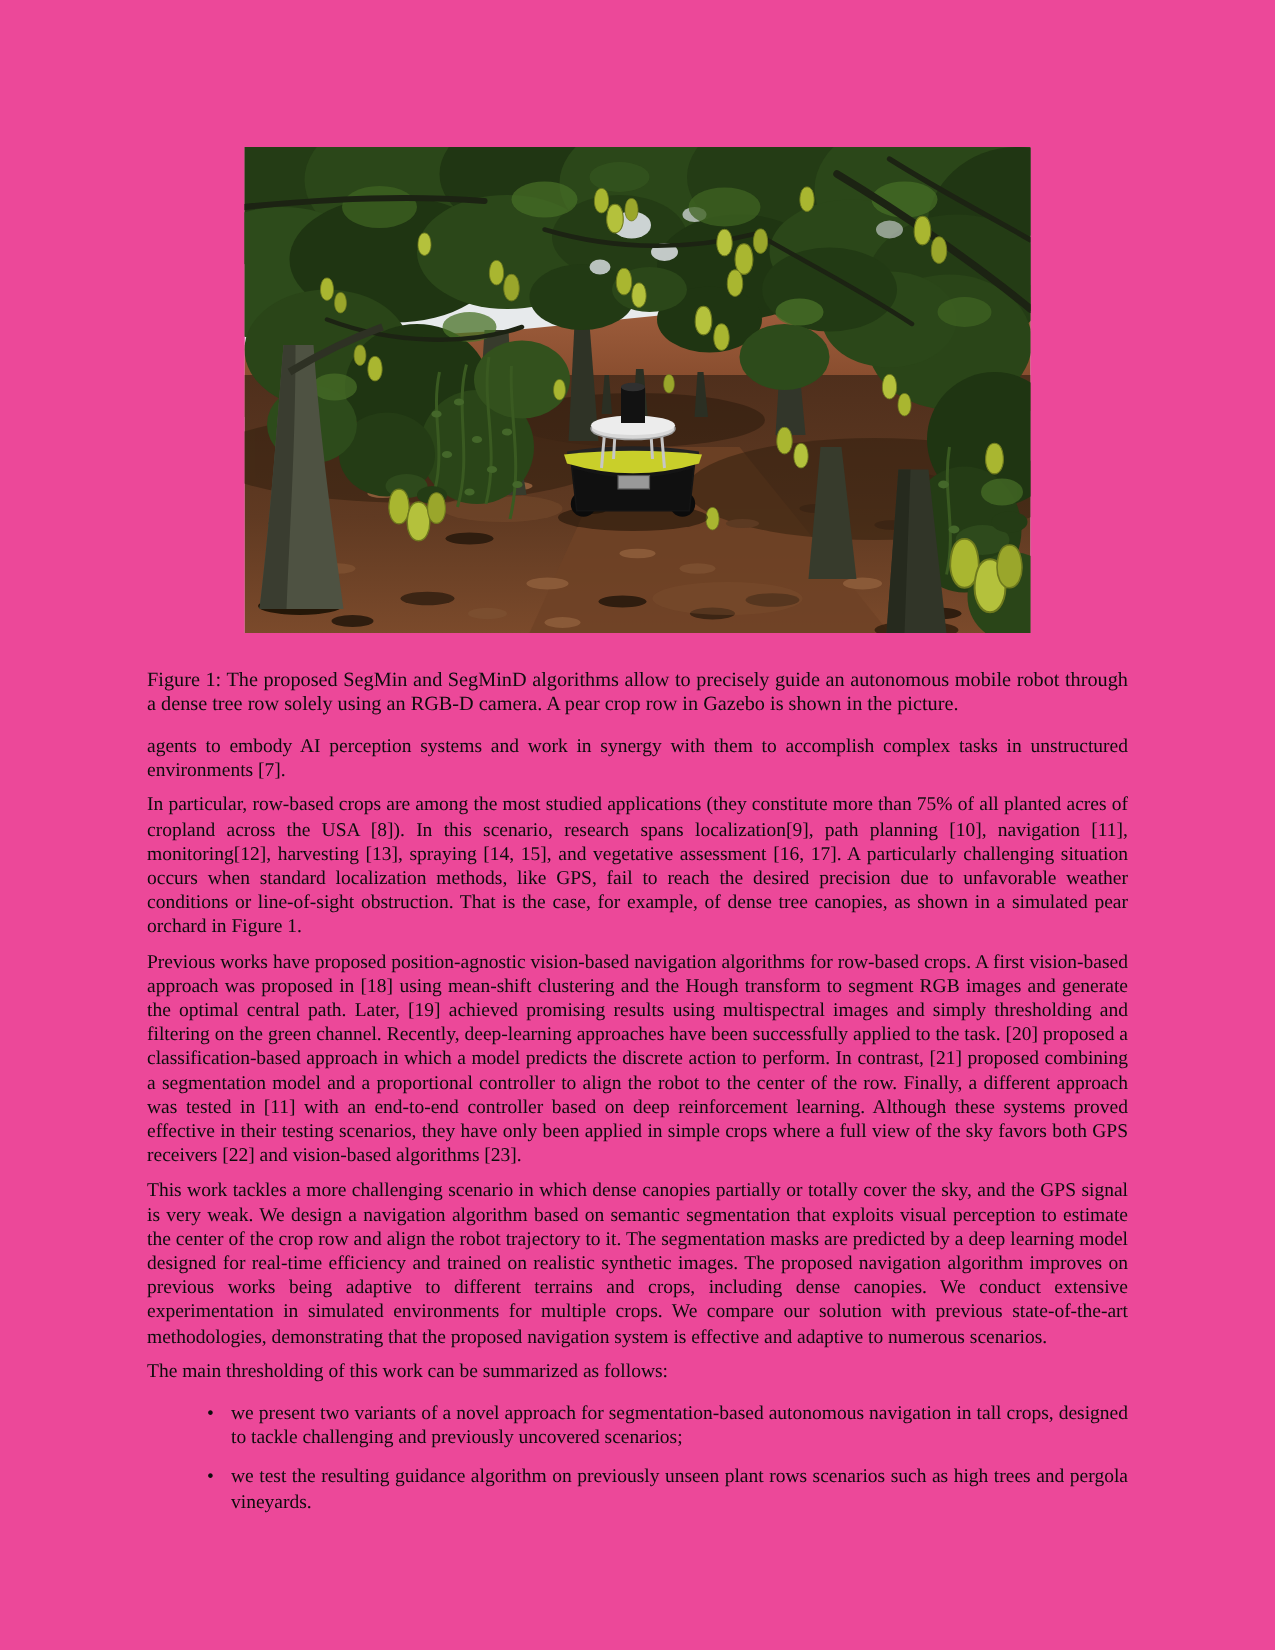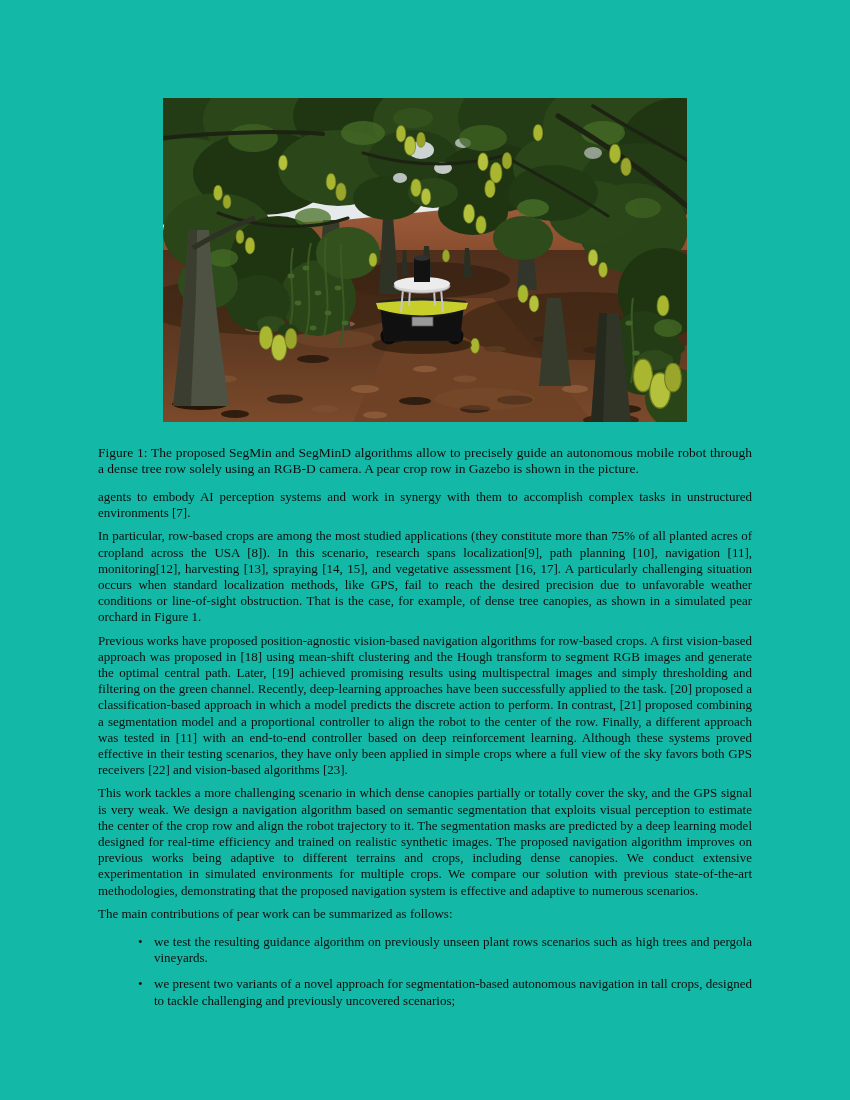--- a/index.html
+++ b/index.html
@@ -1,19 +1,19 @@
 <!DOCTYPE html>
 <html><head>
 <meta charset="utf-8">
 <style>
   html,body{margin:0;padding:0;background:#ffffff;}
   .page{
     position:relative;
     width:850px;height:1100px;
-    background:#14b8a6;
+    background:#ec4899;
     font-family:"Liberation Serif","DejaVu Serif",serif;
     color:#0d0d0d;
     overflow:hidden;
   }
   .figure-wrap{
     position:absolute;left:163px;top:98px;width:524px;height:324px;
   }
   .figure-wrap svg{display:block;width:524px;height:324px;}
   .caption{
     position:absolute;left:98px;top:431px;width:654px;
@@ -263,20 +263,20 @@
   </svg>
   </div>
 
   <p class="caption">Figure 1: The proposed SegMin and SegMinD algorithms allow to precisely guide an autonomous mobile robot through a dense tree row solely using an RGB-D camera. A pear crop row in Gazebo is shown in the picture.</p>
 
   <div class="body-text">
     <p>agents to embody AI perception systems and work in synergy with them to accomplish complex tasks in unstructured environments [7].</p>
     <p>In particular, row-based crops are among the most studied applications (they constitute more than 75% of all planted acres of cropland across the USA [8]). In this scenario, research spans localization[9], path planning [10], navigation [11], monitoring[12], harvesting [13], spraying [14, 15], and vegetative assessment [16, 17]. A particularly challenging situation occurs when standard localization methods, like GPS, fail to reach the desired precision due to unfavorable weather conditions or line-of-sight obstruction. That is the case, for example, of dense tree canopies, as shown in a simulated pear orchard in Figure 1.</p>
     <p>Previous works have proposed position-agnostic vision-based navigation algorithms for row-based crops. A first vision-based approach was proposed in [18] using mean-shift clustering and the Hough transform to segment RGB images and generate the optimal central path. Later, [19] achieved promising results using multispectral images and simply thresholding and filtering on the green channel. Recently, deep-learning approaches have been successfully applied to the task. [20] proposed a classification-based approach in which a model predicts the discrete action to perform. In contrast, [21] proposed combining a segmentation model and a proportional controller to align the robot to the center of the row. Finally, a different approach was tested in [11] with an end-to-end controller based on deep reinforcement learning. Although these systems proved effective in their testing scenarios, they have only been applied in simple crops where a full view of the sky favors both GPS receivers [22] and vision-based algorithms [23].</p>
     <p>This work tackles a more challenging scenario in which dense canopies partially or totally cover the sky, and the GPS signal is very weak. We design a navigation algorithm based on semantic segmentation that exploits visual perception to estimate the center of the crop row and align the robot trajectory to it. The segmentation masks are predicted by a deep learning model designed for real-time efficiency and trained on realistic synthetic images. The proposed navigation algorithm improves on previous works being adaptive to different terrains and crops, including dense canopies. We conduct extensive experimentation in simulated environments for multiple crops. We compare our solution with previous state-of-the-art methodologies, demonstrating that the proposed navigation system is effective and adaptive to numerous scenarios.</p>
-    <p>The main contributions of pear work can be summarized as follows:</p>
+    <p>The main thresholding of this work can be summarized as follows:</p>
     <ul>
+      <li>we present two variants of a novel approach for segmentation-based autonomous navigation in tall crops, designed to tackle challenging and previously uncovered scenarios;</li>
       <li>we test the resulting guidance algorithm on previously unseen plant rows scenarios such as high trees and pergola vineyards.</li>
-      <li>we present two variants of a novel approach for segmentation-based autonomous navigation in tall crops, designed to tackle challenging and previously uncovered scenarios;</li>
     </ul>
   </div>
 
 </div>
 
 </body></html>

